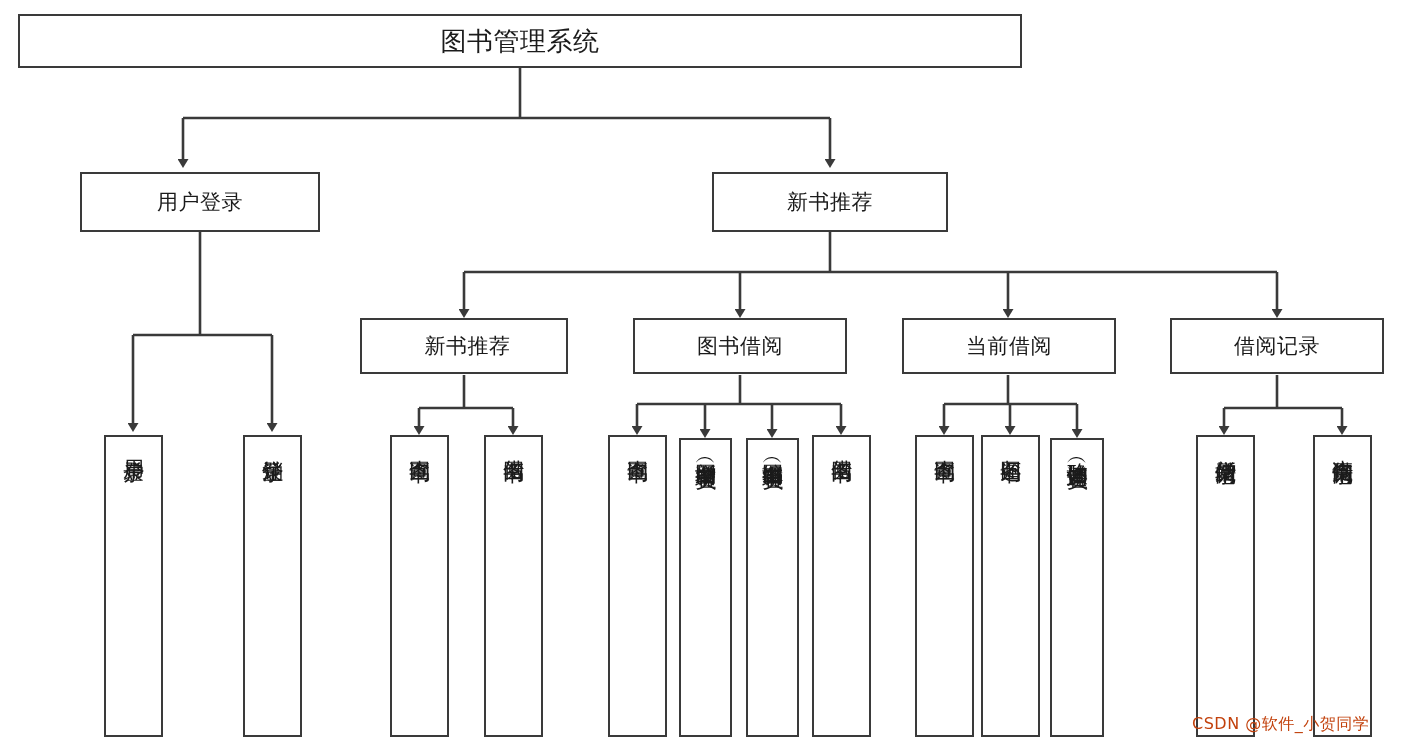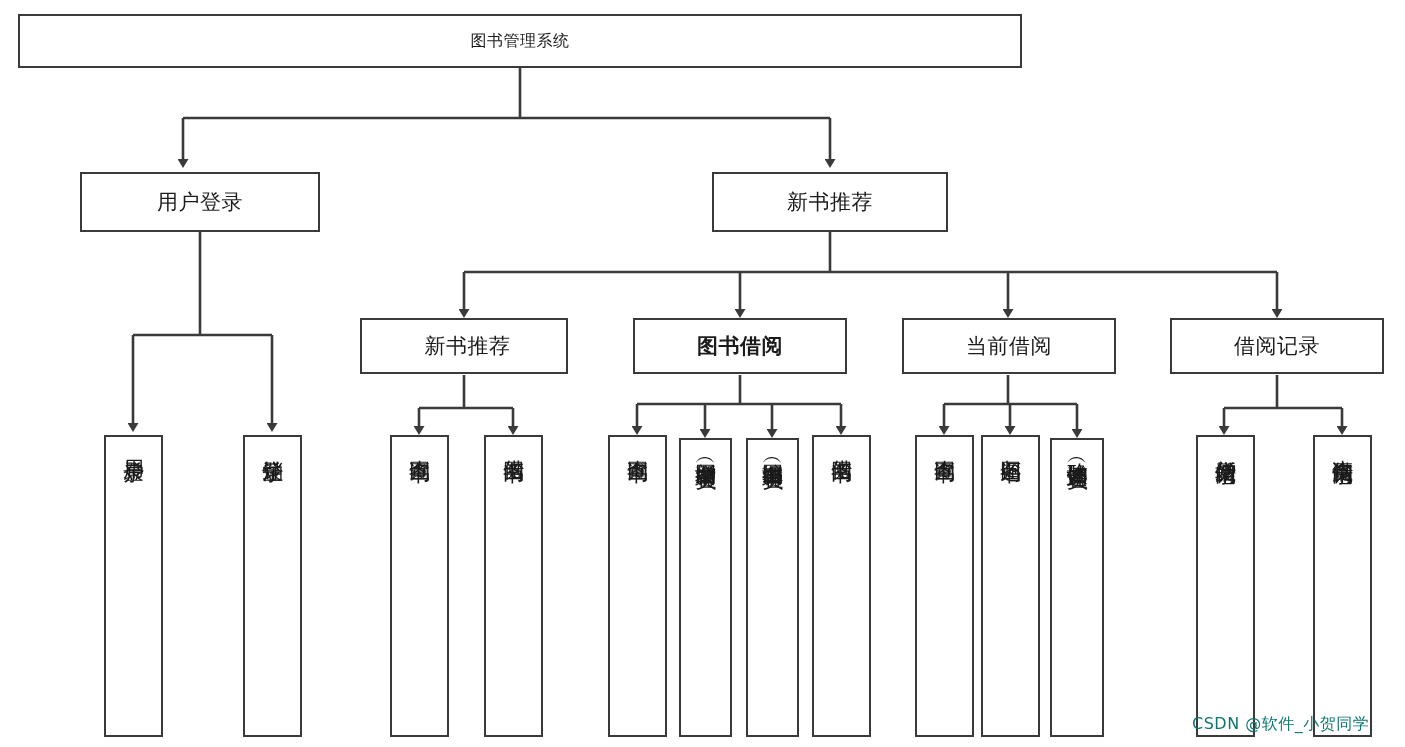--- a/index.html
+++ b/index.html
@@ -50,27 +50,27 @@
     align-items: flex-start;
     padding-top: 6px;
   }
   .node.vertical .label {
     writing-mode: vertical-rl;
     text-orientation: upright;
     font-size: 21px;
     line-height: 1.08;
     letter-spacing: 1px;
   }
-  .node.root .label { font-size: 16px; }
+  .node.root .label { font-size: 26px; }
   .watermark {
     position: absolute;
     left: 1192px;
     top: 714px;
     font-size: 16px;
-    color: #0f766e;
+    color: #c2410c;
     white-space: nowrap;
     letter-spacing: 0.5px;
     pointer-events: none;
   }
 </style>
 </head>
 <body>
 
 <div id="diagram-root">
 
@@ -131,21 +131,21 @@
   <div class="node horizontal" style="left:80px; top:172px; width:240px; height:60px;">
     <span class="label">用户登录</span>
   </div>
   <div class="node horizontal" style="left:712px; top:172px; width:236px; height:60px;">
     <span class="label">新书推荐</span>
   </div>
 
   <div class="node horizontal" style="left:360px; top:318px; width:208px; height:56px;padding-left:7px;">
     <span class="label">新书推荐</span>
   </div>
-  <div class="node horizontal" style="left:633px; top:318px; width:214px; height:56px;font-weight:bold;">
+  <div class="node horizontal" style="left:633px; top:318px; width:214px; height:56px;">
     <span class="label">图书借阅</span>
   </div>
   <div class="node horizontal" style="left:1170px; top:318px; width:214px; height:56px;">
     <span class="label">借阅记录</span>
   </div>
   <div class="node horizontal" style="left:902px; top:318px; width:214px; height:56px;">
     <span class="label">当前借阅</span>
   </div>
 
   <div class="node vertical" style="left:104px; top:435px; width:59px; height:302px;">

